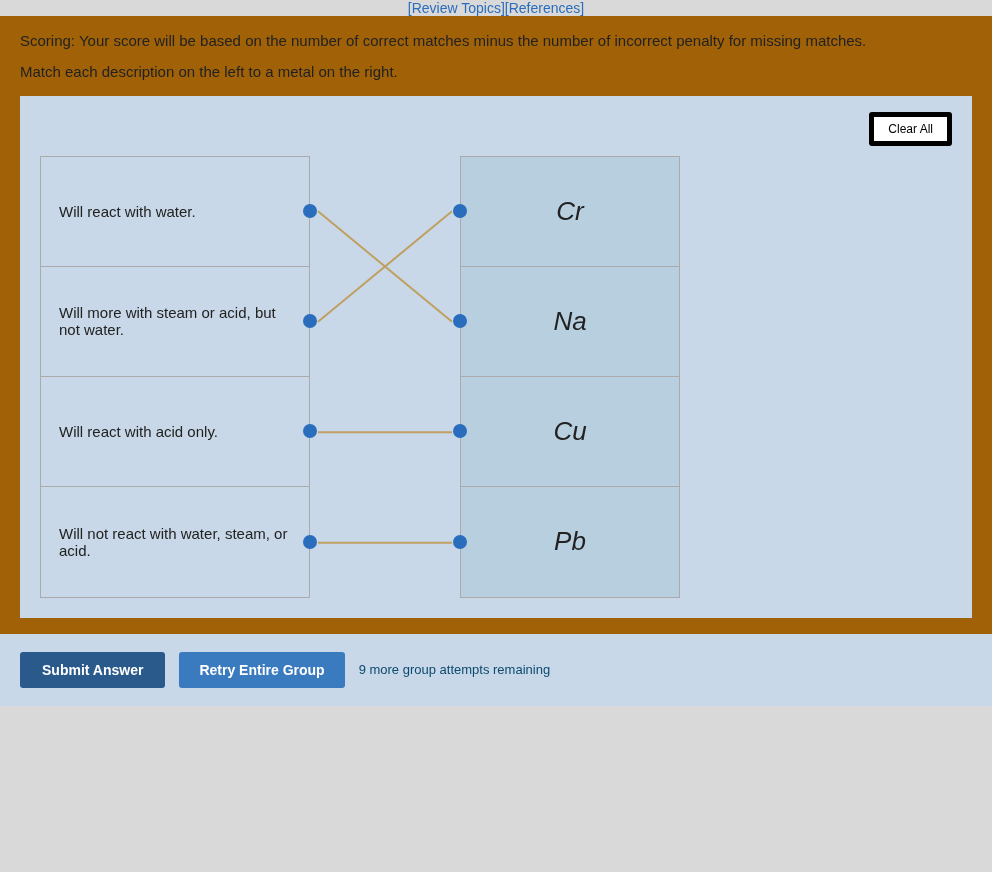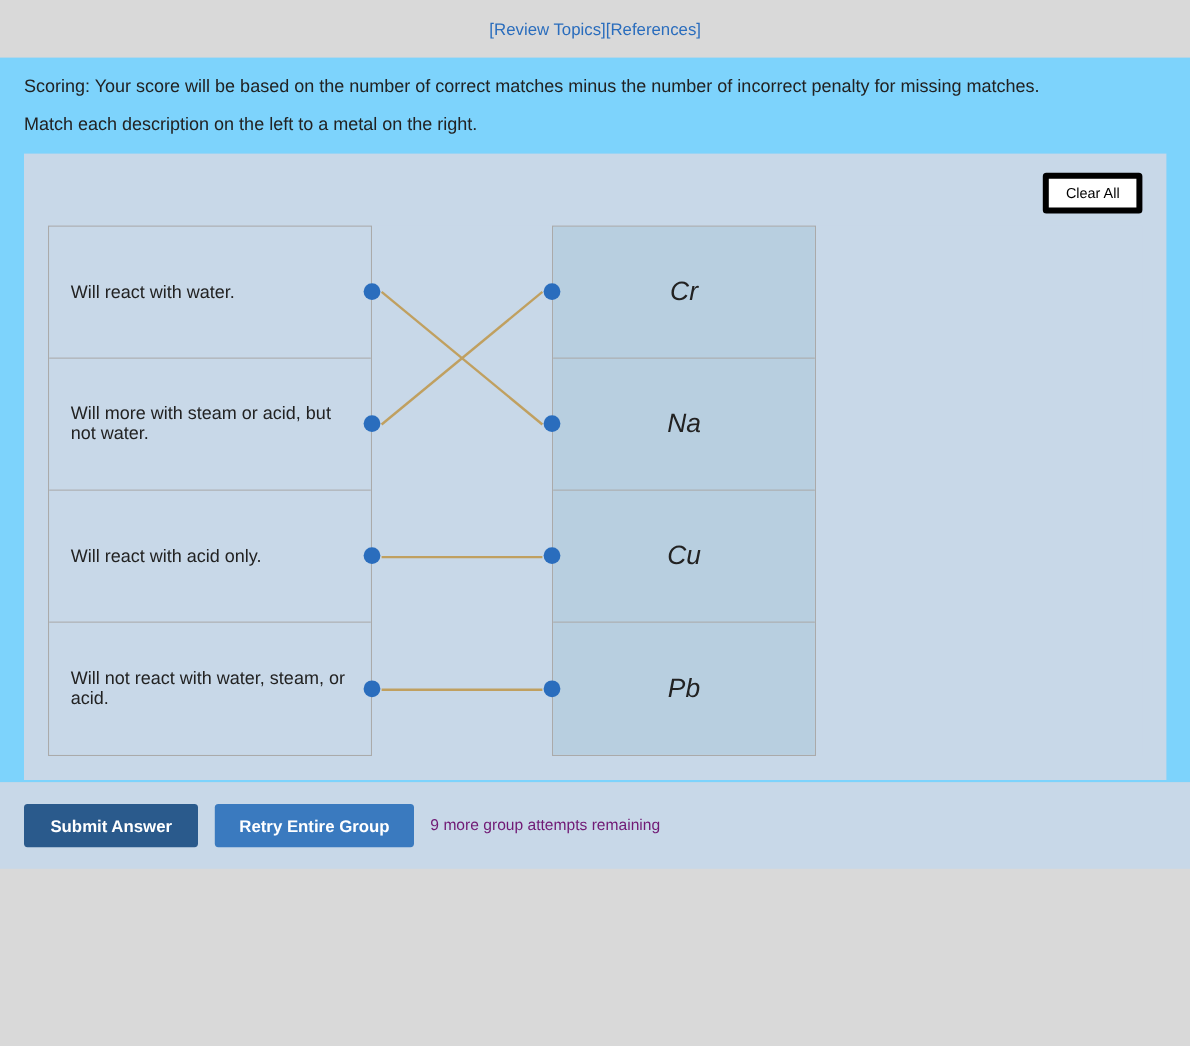--- a/index.html
+++ b/index.html
@@ -7,31 +7,31 @@
       font-family: Arial, sans-serif;
       background: #d9d9d9;
       width: 992px;
       min-height: 872px;
       color: #222;
       padding: 0;
     }
     .top-links {
       display: flex;
       justify-content: center;
-      padding: 16px 0;
+      padding: 0 0;
       background: #d9d9d9;
     }
     .top-link {
       color: #2a6dbd;
       text-decoration: none;
       font-size: 14px;
     }
     .scoring-section {
-      background: #7dd3fc;
-      padding: 14px 20px 2px 20px;
+      background: #a16207;
+      padding: 14px 20px 16px 20px;
     }
     .scoring-text {
       font-size: 15px;
       line-height: 1.5;
       margin-bottom: 10px;
     }
     .references-bold {
       font-weight: bold;
       font-size: 14px;
       text-align: center;
@@ -115,21 +115,21 @@
       border: 1px solid #aaa;
       background: #c8d8e8;
     }
     .right-item {
       background: #b8cfe0;
       border-bottom: 1px solid #aaa;
       min-height: 110px;
       display: flex;
       align-items: center;
       justify-content: center;
-      font-size: 22px;
+      font-size: 26px;
       font-style: italic;
       position: relative;
     }
     .right-item:last-child {
       border-bottom: none;
     }
     .bottom-bar {
       background: #c8d8e8;
       padding: 18px 20px;
       display: flex;
@@ -151,21 +151,21 @@
       color: #fff;
       border: none;
       padding: 10px 20px;
       font-size: 14px;
       font-weight: bold;
       cursor: pointer;
       border-radius: 3px;
     }
     .attempts-text {
       font-size: 13px;
-      color: #701a75;
+      color: #0c4a6e;
     }
     
     .lines-svg-container {
       position: absolute;
       top: 0; left: 0;
       width: 100%; height: 100%;
       pointer-events: none;
     }
   </style>
 </head>

